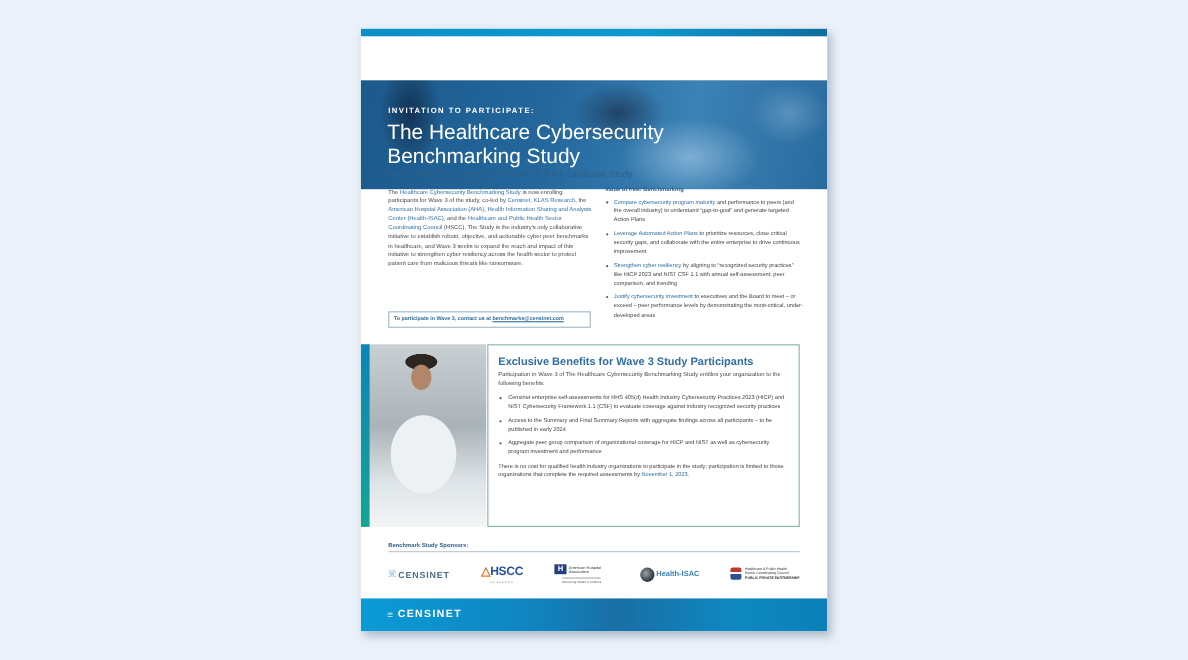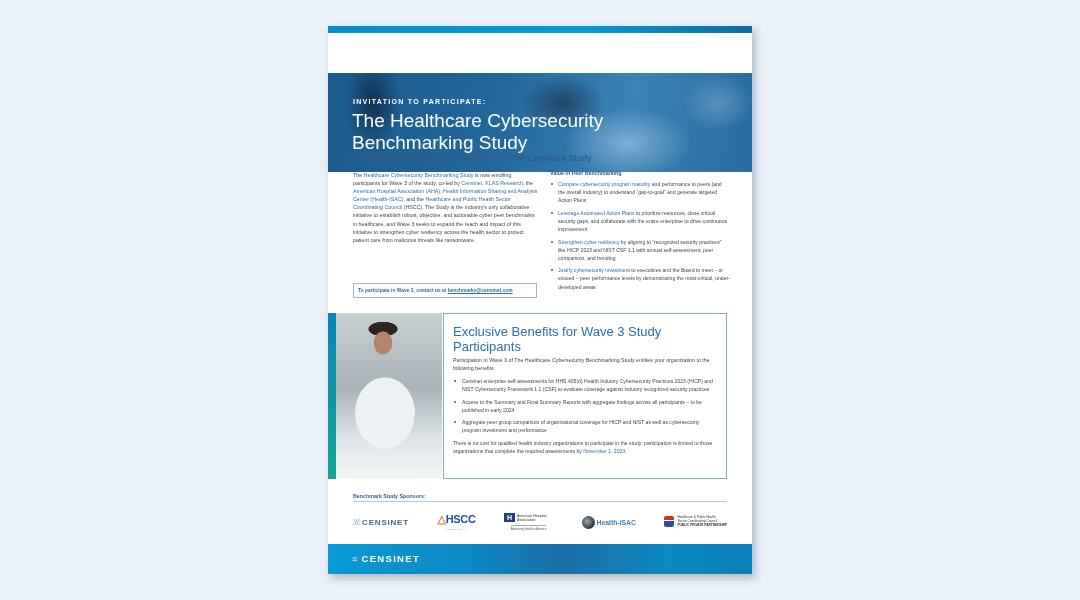--- a/index.html
+++ b/index.html
@@ -35,21 +35,21 @@
     position: absolute; left: 25px; top: 25px;
     font-size: 7px; font-weight: bold; letter-spacing: 1.3px;
     color: #ffffff;
   }
   .hero-title {
     position: absolute; left: 24px; top: 37px; width: 300px;
     font-size: 19px; line-height: 22px; color: #ffffff; font-weight: normal;
   }
   .section-title {
     position: absolute; left: 25px; top: 128px;
-    font-size: 8.2px; font-weight: bold; color: #2e5f8a;
+    font-size: 8.2px; font-weight: normal; color: #2e5f8a;
   }
   .intro {
     position: absolute; left: 25px; top: 145px; width: 186px;
     font-size: 5.3px; line-height: 8.1px; color: #444;
   }
   .intro .lnk { color: #2f6ea3; }
   .contact-box {
     position: absolute; left: 25px; top: 257px; width: 184px; height: 15px;
     border: 1px solid #9fb7c8;
     font-size: 4.9px; color: #2f6ea3; font-weight: bold;
@@ -82,21 +82,21 @@
   }
   .photo-stripe {
     position: absolute; left: 0; top: 287px; width: 8px; height: 166px;
     background: linear-gradient(180deg, #0a85b8, #14a594);
   }
   .benefits {
     position: absolute; left: 115px; top: 287px; width: 284px; height: 166px;
     border: 1px solid #7fb3ad;
     padding: 10px 10px 0 9px;
   }
-  .benefits-title { font-size: 13px; font-weight: normal; color: #2f6ea3; margin-bottom: 2px; }
+  .benefits-title { font-size: 10px; font-weight: bold; color: #2f6ea3; margin-bottom: 2px; }
   .benefits-intro { font-size: 5.3px; line-height: 8px; color: #444; margin-bottom: 5px; }
   .benefit-list { list-style: none; }
   .benefit-list li {
     position: relative; padding-left: 9px; margin-bottom: 4.5px;
     font-size: 5.1px; line-height: 8px; color: #444;
   }
   .benefit-list li::before {
     content: ""; position: absolute; left: 1px; top: 3px;
     width: 2px; height: 2px; background: #555; border-radius: 50%;
   }

